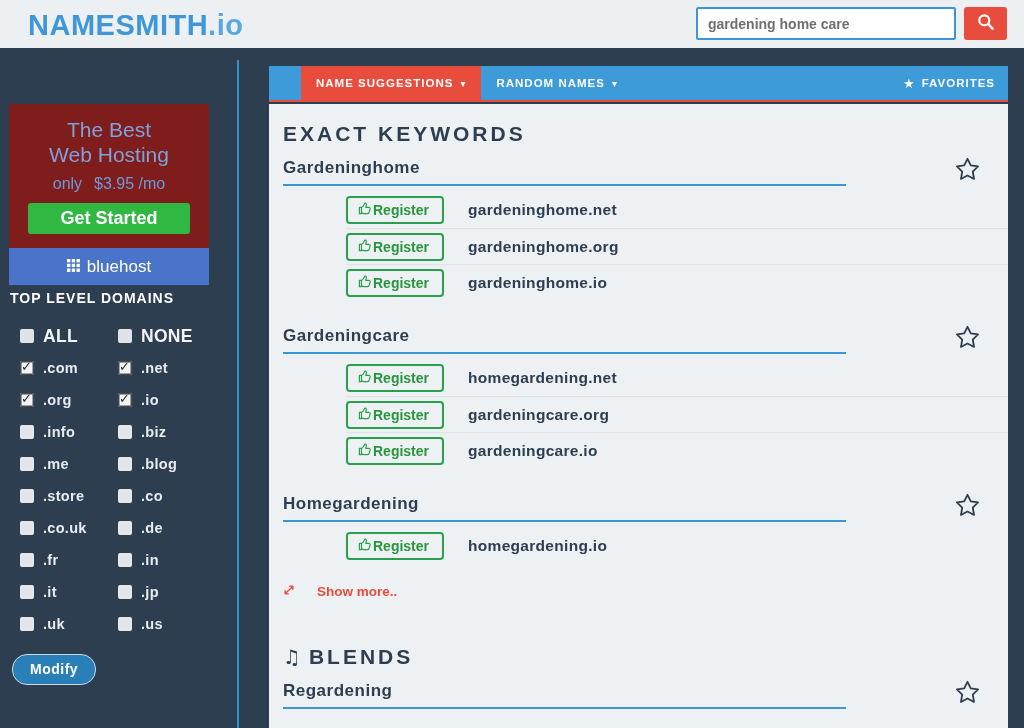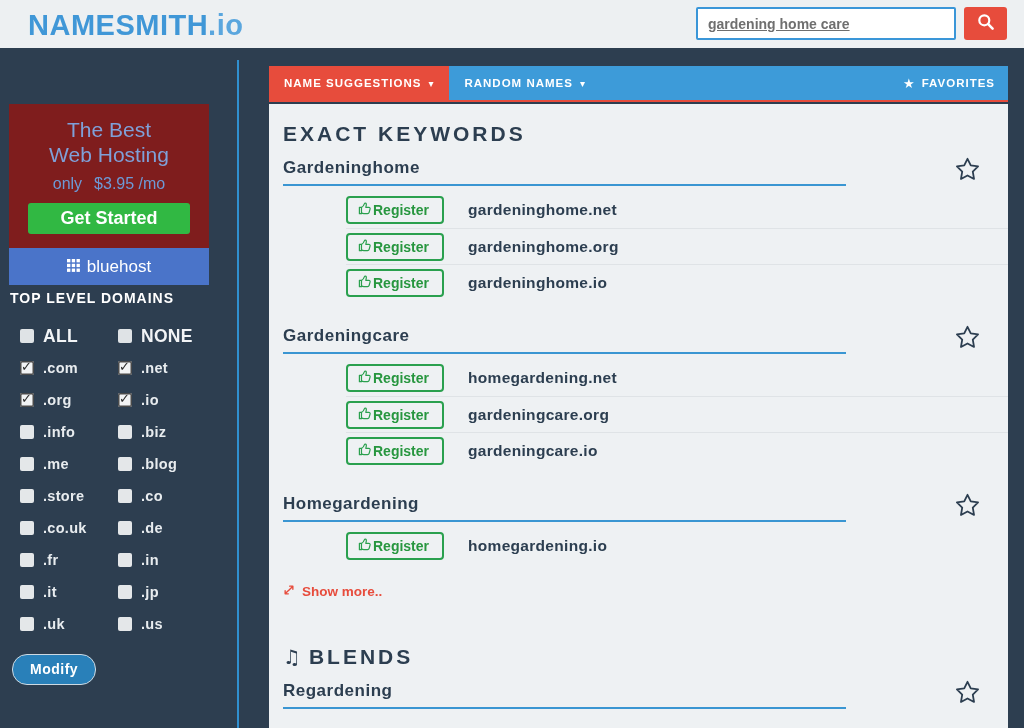--- a/index.html
+++ b/index.html
@@ -7,21 +7,21 @@
   body { font-family:"Liberation Sans","DejaVu Sans",sans-serif; }
   .page { position:relative; width:1024px; height:728px; background:#2d3e50; overflow:hidden; }
 
   
   .header { position:absolute; left:0; top:0; width:1024px; height:48px; background:#edf0f2; }
   .logo { position:absolute; left:28px; top:9px; font-size:29px; font-weight:900; letter-spacing:.5px; cursor:pointer; }
   .logo .brand { color:#4097d7; }
   .logo .suffix { color:#5aa6de; font-weight:700; }
   .search-wrap { position:absolute; right:17px; top:7px; display:flex; align-items:stretch; }
   .search-input { width:260px; height:33px; border:2px solid #3a96d8; background:#fff; padding:0 10px;
-                  font-family:inherit; font-size:14px; color:#6f6f6f; border-radius:2px; outline:none; font-weight:600;text-decoration:underline; }
+                  font-family:inherit; font-size:14px; color:#6f6f6f; border-radius:2px; outline:none; font-weight:600; }
   .search-btn { width:43px; height:33px; margin-left:8px; background:#e74c3c; border:none; border-radius:3px;
                 display:flex; align-items:center; justify-content:center; cursor:pointer; }
 
   
   .side-divider { position:absolute; left:237px; top:60px; width:2px; height:668px; background:#3090d0; }
 
   .ad { position:absolute; left:9px; top:104px; width:200px; cursor:pointer; }
   .ad-top { background:#7f1d1d; padding:13px 16px 14px; text-align:center; }
   .ad-line { color:#7fa0d8; font-size:21px; line-height:25px; font-weight:400; }
   .ad-price { margin-top:8px; color:#6d9ad6; font-size:16px; display:flex; justify-content:center; gap:12px; }
@@ -40,21 +40,21 @@
   .tld-label { color:#e8ecef; font-size:14.5px; font-weight:700; letter-spacing:.3px; }
   .tld-row.big .tld-label { font-size:17.5px; font-weight:800; color:#f2f4f6; }
   .tld-row.big .cb { background:#dfe3e6; }
 
   .modify-btn { position:absolute; left:12px; top:654px; padding:6px 17px 7px; background:#2980b9; color:#fff;
                 font-family:inherit; font-size:14px; font-weight:800; letter-spacing:.5px;
                 border:1px solid #cdd9e2; border-radius:15px; cursor:pointer; }
 
   
   .nav { position:absolute; left:269px; top:66px; width:739px; height:36px; background:#3d9bd9;
-         border-bottom:2px solid #e74c3c; display:flex; align-items:stretch; }
+         border-bottom:2px solid #e74c3c; display:flex; align-items:stretch;padding-left:32px; }
   .tab { display:flex; align-items:center; gap:7px; padding:0 15px; color:#fff; font-size:11.5px; font-weight:800;
          letter-spacing:1px; cursor:pointer; }
   .tab.active { background:#e74c3c; }
   .tab .caret { font-size:10px; }
   .favorites { margin-left:auto; display:flex; align-items:center; gap:6px; padding:0 13px; color:#fff;
                font-size:11.5px; font-weight:800; letter-spacing:1px; cursor:pointer; }
   .favorites .star-glyph { font-size:13px; font-family:"DejaVu Sans",sans-serif; }
 
   
   .content { position:absolute; left:269px; top:104px; width:739px; height:624px; background:#eef1f3;
@@ -68,21 +68,21 @@
   .group-title { display:inline-block; width:563px; color:#2c3e50; font-size:17px; font-weight:800; letter-spacing:.5px;
                  border-bottom:2px solid #3a96d2; padding-bottom:6px; }
   .fav-star { position:absolute; right:27px; top:-2px; cursor:pointer; background:none; border:none; padding:0; }
   .rows { margin-top:8px; margin-left:63px; }
   .row { height:36px; display:flex; align-items:center; }
   .row + .row { border-top:1px solid #dfe3e6; }
   .reg-btn { height:28px; padding:0 13px 0 10px; display:flex; align-items:center; background:transparent;
              border:2px solid #2aa04e; border-radius:4px; color:#27963f; font-family:inherit; font-size:14px;
              font-weight:700; cursor:pointer; }
   .domain { margin-left:24px; color:#2c3e50; font-size:15.5px; font-weight:700; letter-spacing:.3px; }
-  .show-more { margin-top:20px; display:flex; align-items:center; gap:7px; color:#e74c3c; font-size:13.5px;
+  .show-more { margin-top:20px; display:flex; align-items:center; gap:22px; color:#e74c3c; font-size:13.5px;
                font-weight:800; cursor:pointer; width:max-content; }
   .blends-heading { margin-top:46px; }
 </style>
 </head>
 <body>
 
 <div class="page">
 
   <div class="header">
     <div class="logo">

